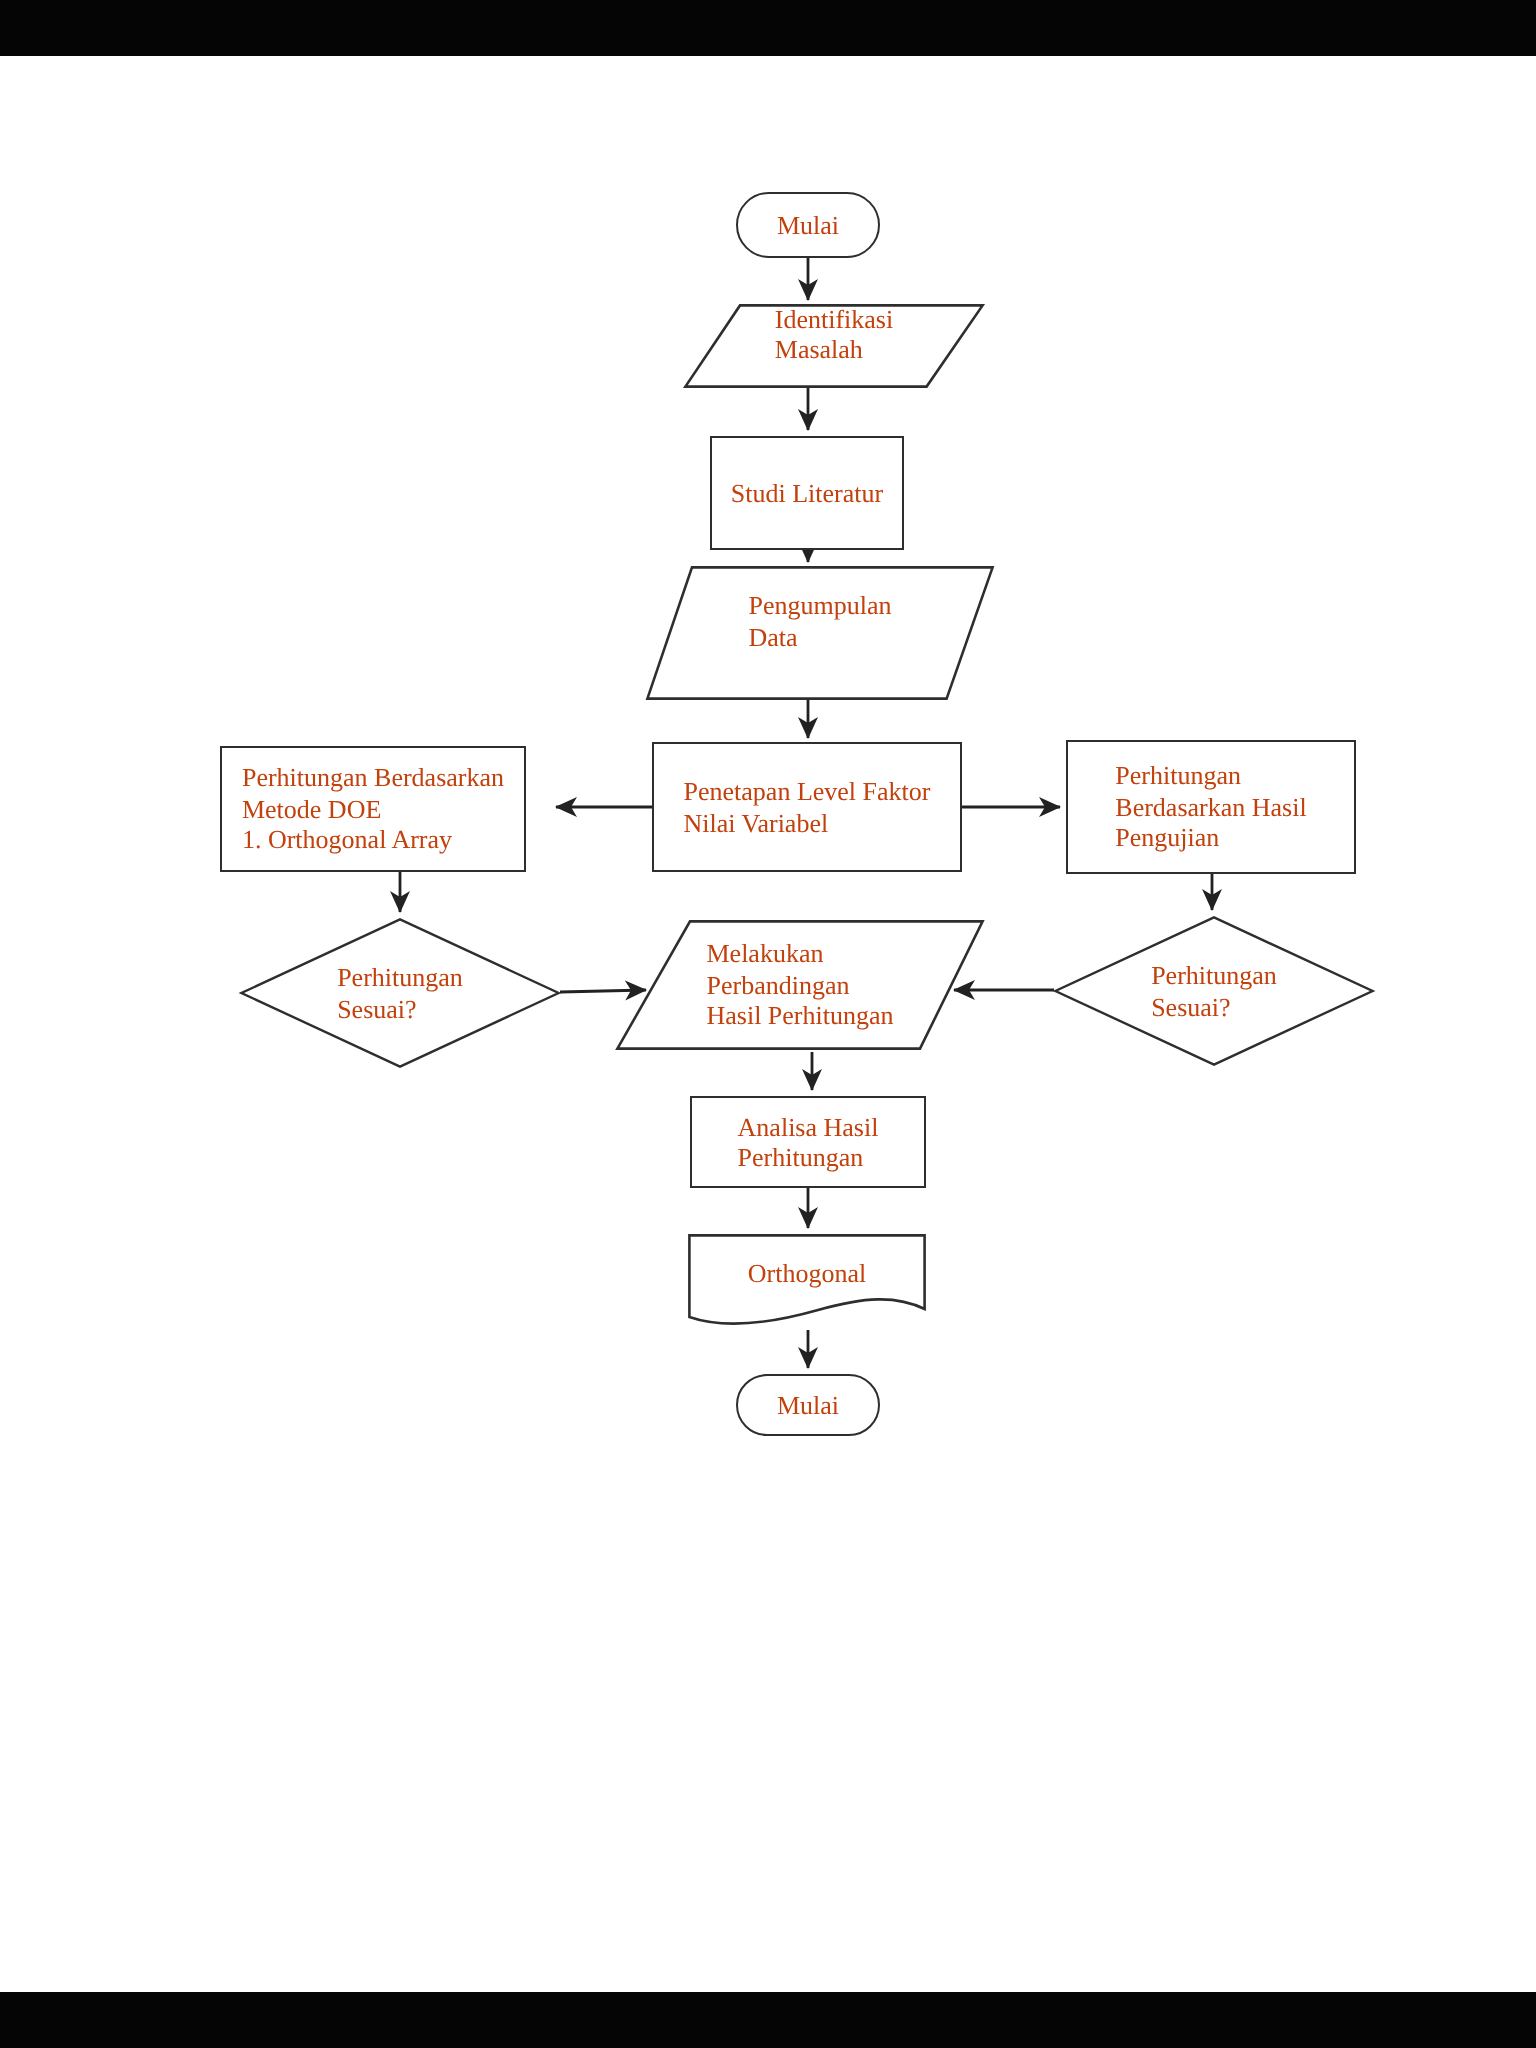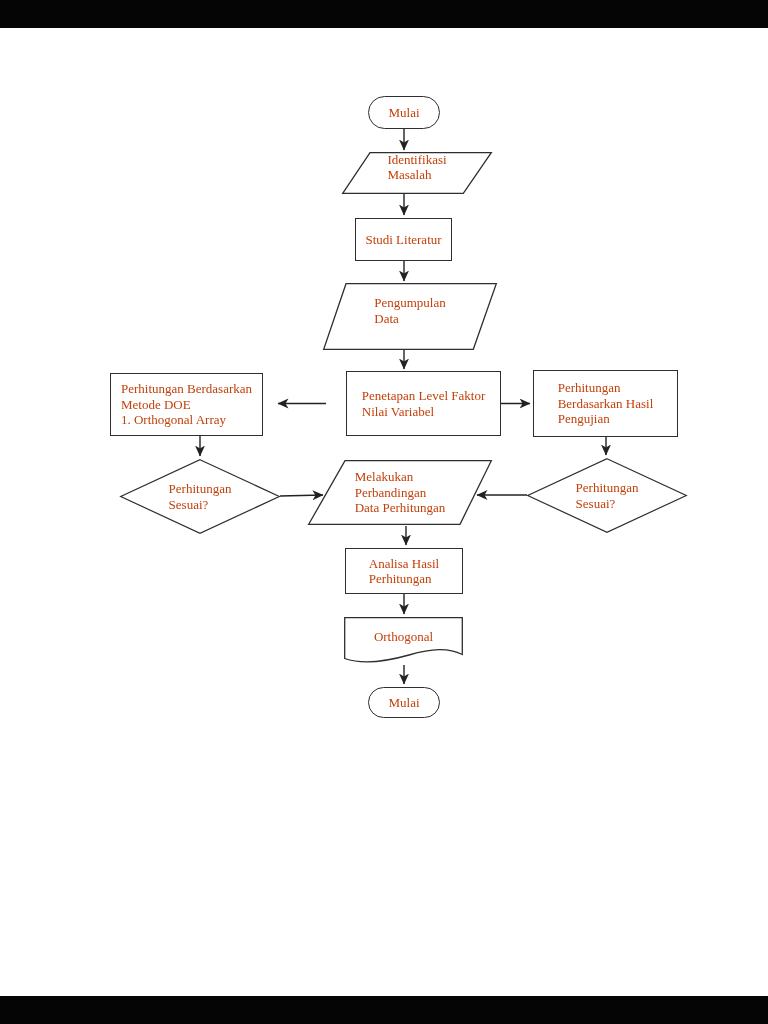--- a/index.html
+++ b/index.html
@@ -69,41 +69,41 @@
 </div>
 
 <div class="node" style="left:342px;top:152px;width:150px;height:30px;">
   <svg class="shape" width="150" height="42" viewBox="0 0 150 42">
     <polygon points="28,0.7 149.3,0.7 121.3,41.3 0.7,41.3" fill="#ffffff" stroke="#2e2e2e" stroke-width="1.3"></polygon>
   </svg>
   <div class="label">Identifikasi
 Masalah</div>
 </div>
 
-<div class="node" style="left:355px;top:218px;width:97px;height:43px;">
+<div class="node" style="left:355px;top:218px;width:97px;height:57px;">
   <div class="shape-rect"></div>
   <div class="label">Studi Literatur</div>
 </div>
 
 <div class="node" style="left:323px;top:283px;width:174px;height:55px;">
   <svg class="shape" width="174" height="67" viewBox="0 0 174 67">
     <polygon points="23,0.7 173.3,0.7 150.3,66.3 0.7,66.3" fill="#ffffff" stroke="#2e2e2e" stroke-width="1.3"></polygon>
   </svg>
   <div class="label">Pengumpulan
 Data</div>
 </div>
 
 <div class="node" style="left:110px;top:373px;width:153px;height:63px;">
   <div class="shape-rect"></div>
   <div class="label">Perhitungan Berdasarkan
 Metode DOE
 1. Orthogonal Array</div>
 </div>
 
-<div class="node" style="left:326px;top:371px;width:155px;height:65px;margin-left:20px;">
+<div class="node" style="left:326px;top:371px;width:155px;height:65px;">
   <div class="shape-rect"></div>
   <div class="label">Penetapan Level Faktor
 Nilai Variabel</div>
 </div>
 
 <div class="node" style="left:533px;top:370px;width:145px;height:67px;">
   <div class="shape-rect"></div>
   <div class="label">Perhitungan
 Berdasarkan Hasil
 Pengujian</div>
@@ -124,21 +124,21 @@
   <div class="label">Perhitungan
 Sesuai?</div>
 </div>
 
 <div class="node" style="left:308px;top:460px;width:184px;height:65px;">
   <svg class="shape" width="184" height="65" viewBox="0 0 184 65">
     <polygon points="37,0.7 183.3,0.7 152,64.3 0.7,64.3" fill="#ffffff" stroke="#2e2e2e" stroke-width="1.3"></polygon>
   </svg>
   <div class="label">Melakukan
 Perbandingan
-Data Perhitungan</div>
+Hasil Perhitungan</div>
 </div>
 
 <div class="node" style="left:345px;top:548px;width:118px;height:46px;">
   <div class="shape-rect"></div>
   <div class="label">Analisa Hasil
 Perhitungan</div>
 </div>
 
 <div class="node doc" style="left:344px;top:617px;width:119px;height:50px;">
   <svg class="shape" width="119" height="50" viewBox="0 0 119 50">

